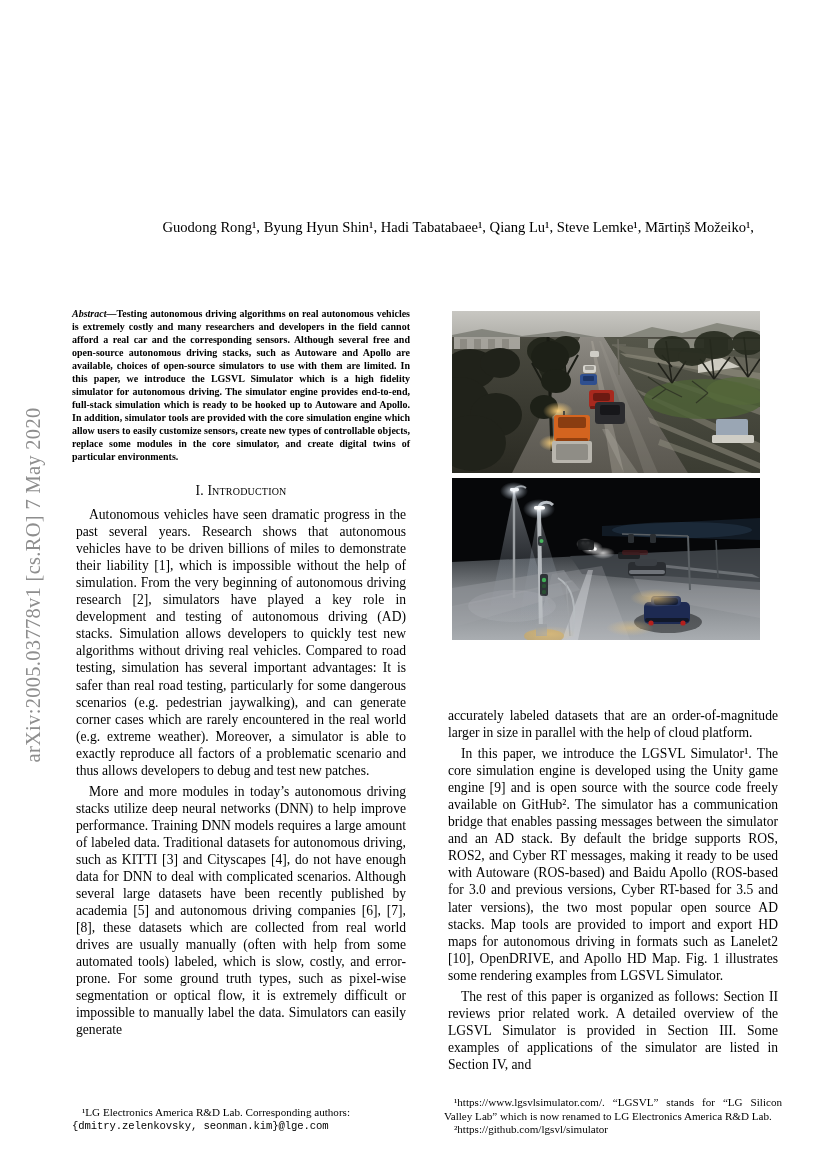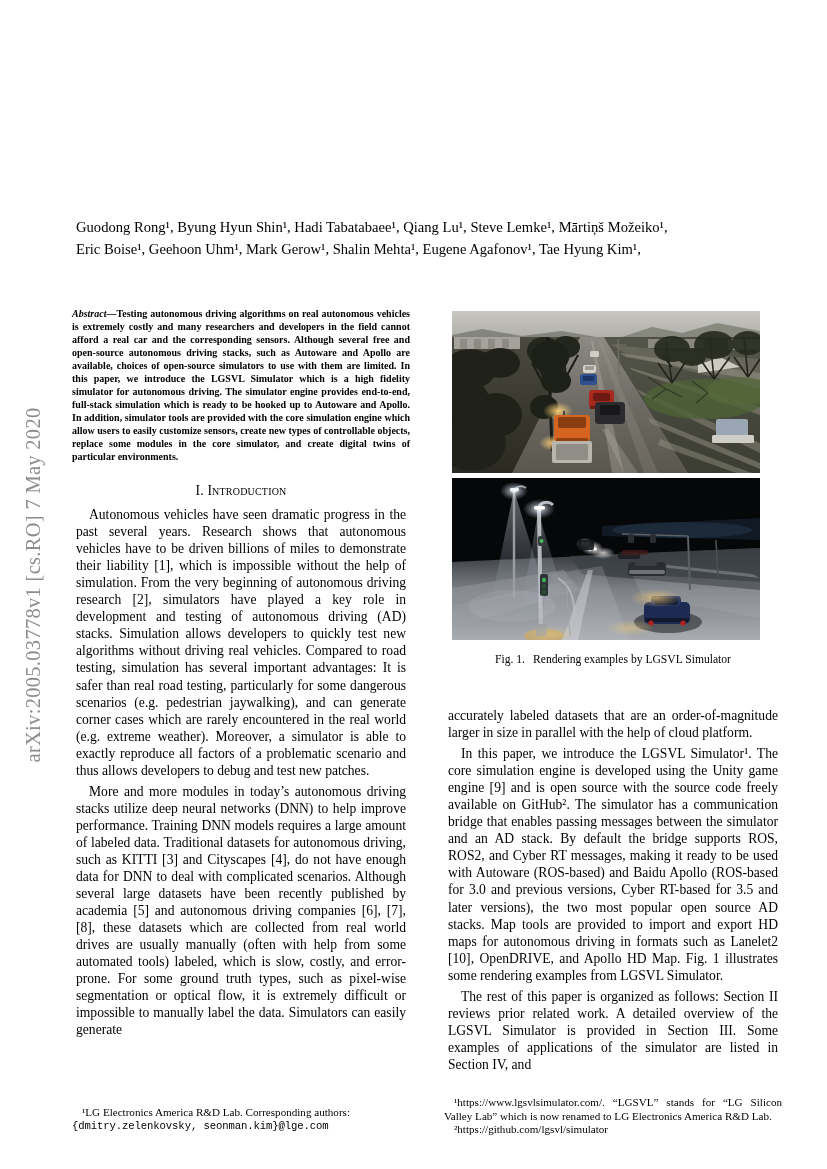--- a/index.html
+++ b/index.html
@@ -53,24 +53,24 @@
     width: 690px;
     text-align: center;
     font-size: 21.4px;
     font-weight: bold;
     letter-spacing: -0.1px;
     line-height: 1.2;
   }
 
   #author-block {
     position: absolute;
-    left: 76px;
+    left: 64px;
     top: 216px;
     width: 690px;
-    text-align: left;
+    text-align: right;
     font-size: 14.6px;
     line-height: 1.53;
   }
   #author-block .alines > div { white-space: nowrap; }
 
   
   .col {
     position: absolute;
     width: 338px;
     text-align: justify;
@@ -161,21 +161,20 @@
 <div id="arxiv-stamp">
   <span class="stamp-text">arXiv:2005.03778v1  [cs.RO]  7 May 2020</span>
 </div>
 
 <div id="page">
 
 
   <div id="author-block">
     <div class="alines">
       <div><span>Guodong Rong¹, Byung Hyun Shin¹, Hadi Tabatabaee¹, Qiang Lu¹, Steve Lemke¹, Mārtiņš Možeiko¹,</span></div>
-      <div><span>Eric Boise¹, Geehoon Uhm¹, Mark Gerow¹, Shalin Mehta¹, Eugene Agafonov¹, Tae Hyung Kim¹,</span></div>
     </div>
   </div>
 
   <div class="col" id="col-left">
 
     <p class="abstract"><span class="abs-lead">Abstract—</span><span>Testing autonomous driving algorithms on real autonomous vehicles is extremely costly and many researchers and developers in the field cannot afford a real car and the corresponding sensors. Although several free and open-source autonomous driving stacks, such as Autoware and Apollo are available, choices of open-source simulators to use with them are limited. In this paper, we introduce the LGSVL Simulator which is a high fidelity simulator for autonomous driving. The simulator engine provides end-to-end, full-stack simulation which is ready to be hooked up to Autoware and Apollo. In addition, simulator tools are provided with the core simulation engine which allow users to easily customize sensors, create new types of controllable objects, replace some modules in the core simulator, and create digital twins of particular environments.</span></p>
 
     <h2 class="section-head">I.  Introduction</h2>
 
     <p class="body-par">Autonomous vehicles have seen dramatic progress in the past several years. Research shows that autonomous vehicles have to be driven billions of miles to demonstrate their liability [1], which is impossible without the help of simulation. From the very beginning of autonomous driving research [2], simulators have played a key role in development and testing of autonomous driving (AD) stacks. Simulation allows developers to quickly test new algorithms without driving real vehicles. Compared to road testing, simulation has several important advantages: It is safer than real road testing, particularly for some dangerous scenarios (e.g. pedestrian jaywalking), and can generate corner cases which are rarely encountered in the real world (e.g. extreme weather). Moreover, a simulator is able to exactly reproduce all factors of a problematic scenario and thus allows developers to debug and test new patches.</p>
@@ -456,23 +455,20 @@
         </g>
 
         <ellipse cx="204" cy="120" rx="26" ry="9" fill="url(#amberglow)" opacity="0.85"></ellipse>
         <ellipse cx="178" cy="150" rx="24" ry="8" fill="url(#amberglow)" opacity="0.6"></ellipse>
         <ellipse cx="98" cy="156" rx="26" ry="8" fill="url(#amberglow)" opacity="0.5"></ellipse>
 
         <ellipse cx="60" cy="128" rx="44" ry="16" fill="#d4d8dc" opacity="0.12"></ellipse>
       </svg>
     </div>
 
-    <div id="fig-caption">
-      <span class="fig-label">Fig. 1.</span><span>Rendering examples by LGSVL Simulator</span>
-    </div>
   </div>
 
   <div class="col" id="col-right">
     <p class="body-par cont">accurately labeled datasets that are an order-of-magnitude larger in size in parallel with the help of cloud platform.</p>
     <p class="body-par">In this paper, we introduce the LGSVL Simulator¹. The core simulation engine is developed using the Unity game engine [9] and is open source with the source code freely available on GitHub². The simulator has a communication bridge that enables passing messages between the simulator and an AD stack. By default the bridge supports ROS, ROS2, and Cyber RT messages, making it ready to be used with Autoware (ROS-based) and Baidu Apollo (ROS-based for 3.0 and previous versions, Cyber RT-based for 3.5 and later versions), the two most popular open source AD stacks. Map tools are provided to import and export HD maps for autonomous driving in formats such as Lanelet2 [10], OpenDRIVE, and Apollo HD Map. Fig. 1 illustrates some rendering examples from LGSVL Simulator.</p>
     <p class="body-par">The rest of this paper is organized as follows: Section II reviews prior related work. A detailed overview of the LGSVL Simulator is provided in Section III. Some examples of applications of the simulator are listed in Section IV, and</p>
   </div>
 
   <div class="footnote-zone" id="footnote-left">
 

